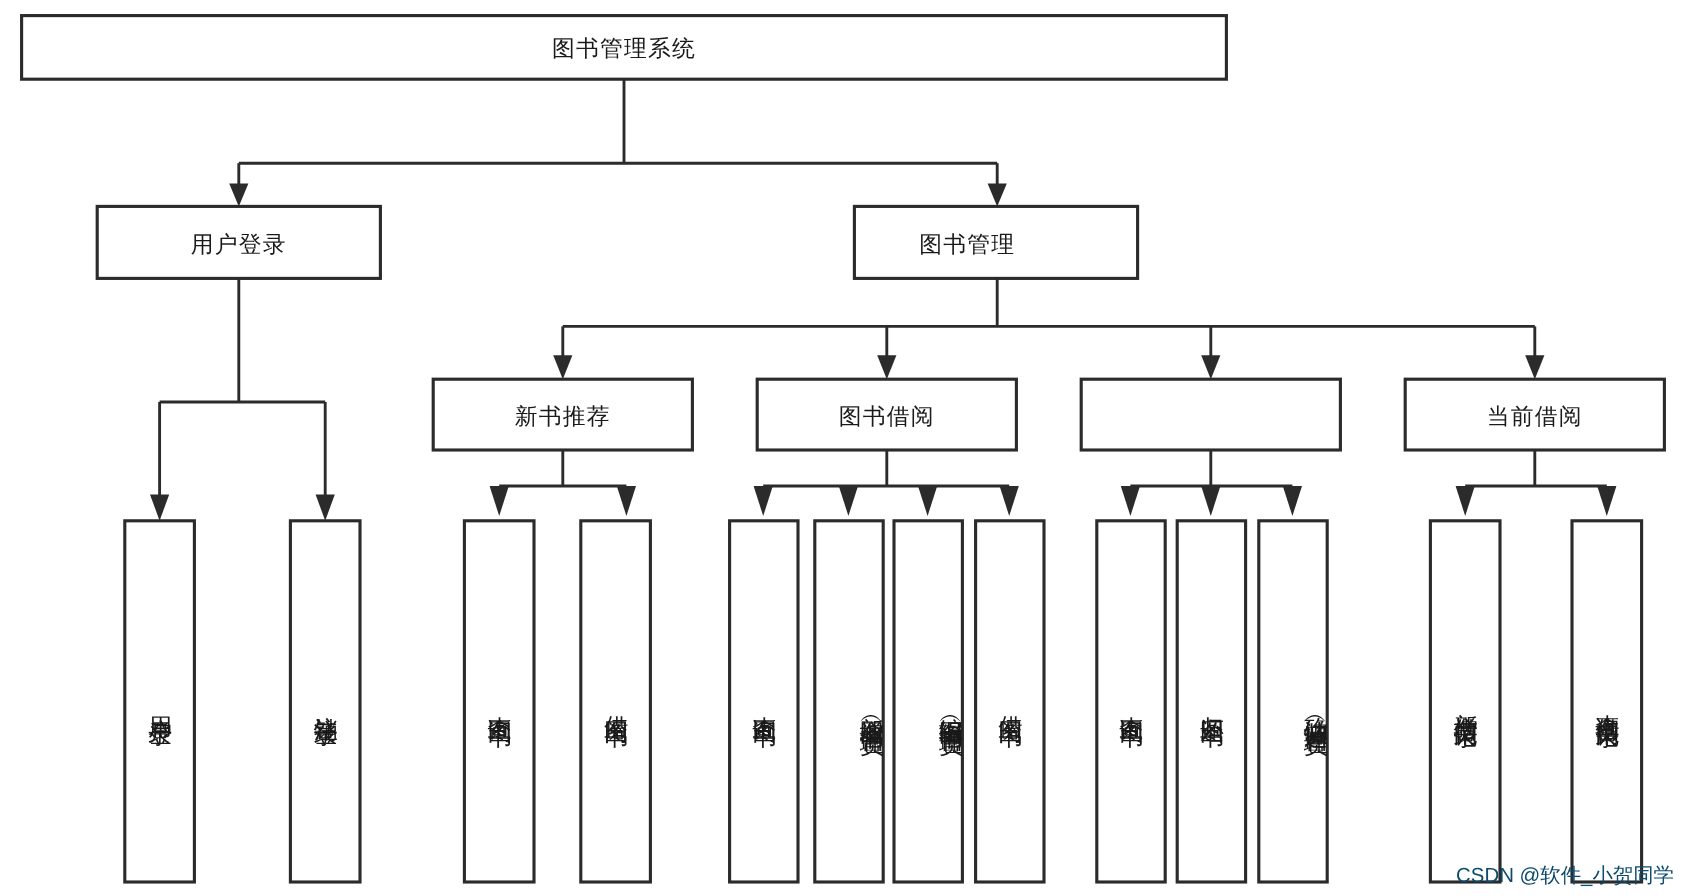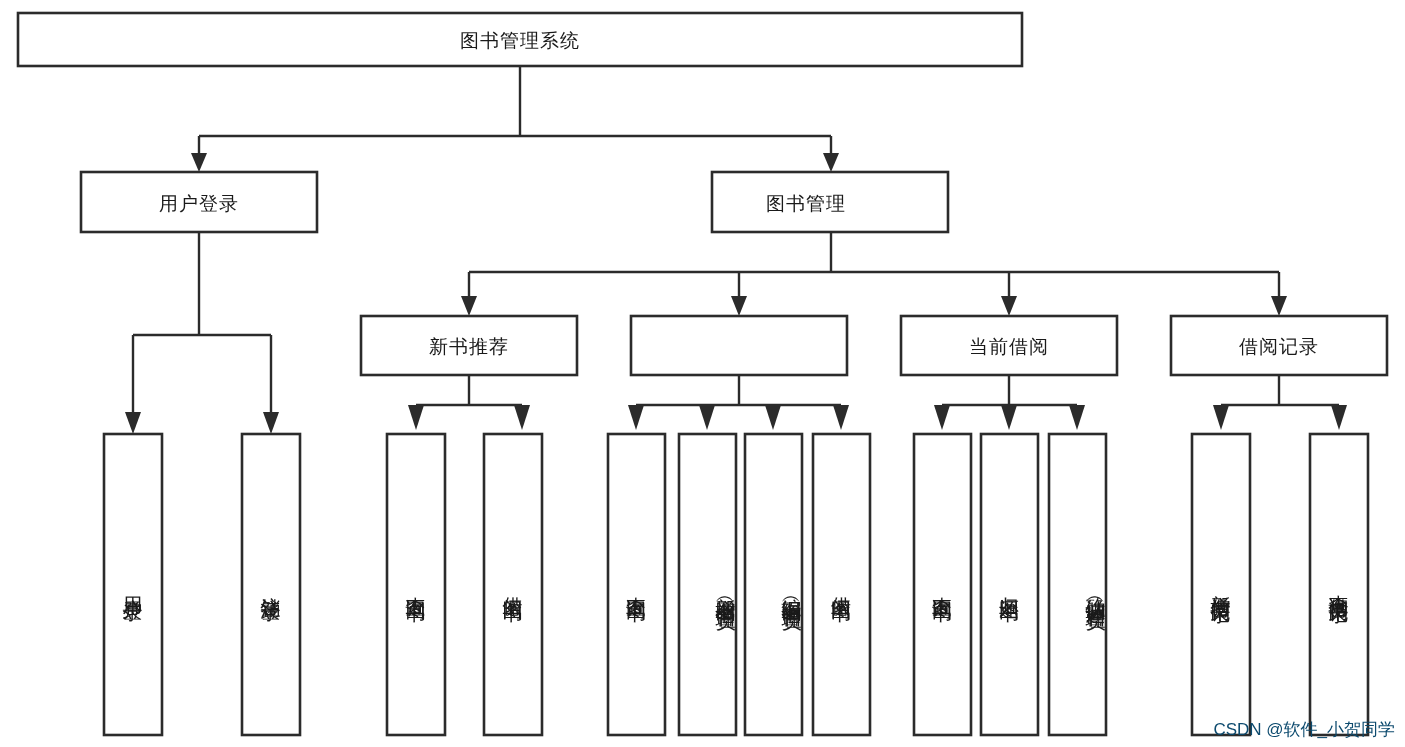--- a/index.html
+++ b/index.html
@@ -171,22 +171,22 @@
     <rect class="node-rect" x="1192" y="434" width="58" height="301"></rect>
     <rect class="node-rect" x="1310" y="434" width="58" height="301"></rect>
   </svg>
 
   <div class="hlabel" style="left:18px; top:28px; width:1004px;">图书管理系统</div>
 
   <div class="hlabel" style="left:81px; top:191px; width:236px;">用户登录</div>
   <div class="hlabel" style="left:712px; top:191px; width:188px;">图书管理</div>
 
   <div class="hlabel" style="left:361px; top:334px; width:216px;">新书推荐</div>
-  <div class="hlabel" style="left:901px; top:334px; width:216px;">当前借阅</div>
-  <div class="hlabel" style="left:1171px; top:334px; width:216px;">借阅记录</div>
+  <div class="hlabel" style="left:631px; top:334px; width:216px;">图书借阅</div>
+  <div class="hlabel" style="left:1171px; top:334px; width:216px;">当前借阅</div>
 
   <div class="vlabel" style="left:104px; top:434px; width:58px; height:301px; display:flex; align-items:center; justify-content:center;">用户登录</div>
   <div class="vlabel" style="left:242px; top:434px; width:58px; height:301px; display:flex; align-items:center; justify-content:center;">注销登录</div>
 
   <div class="vlabel" style="left:387px; top:434px; width:58px; height:301px; display:flex; align-items:center; justify-content:center;">查询图书</div>
   <div class="vlabel" style="left:484px; top:434px; width:58px; height:301px; display:flex; align-items:center; justify-content:center;">借阅图书</div>
 
   <div class="vlabel" style="left:608px; top:434px; width:57px; height:301px; display:flex; align-items:center; justify-content:center;">查询图书</div>
   <div class="vlabel" style="left:679px; top:434px; width:57px; height:301px; display:flex; align-items:flex-start; justify-content:center; padding-top:12px; box-sizing:border-box;">新增图书（管理员）</div>
   <div class="vlabel" style="left:745px; top:434px; width:57px; height:301px; display:flex; align-items:flex-start; justify-content:center; padding-top:12px; box-sizing:border-box;">编辑图书（管理员）</div>

